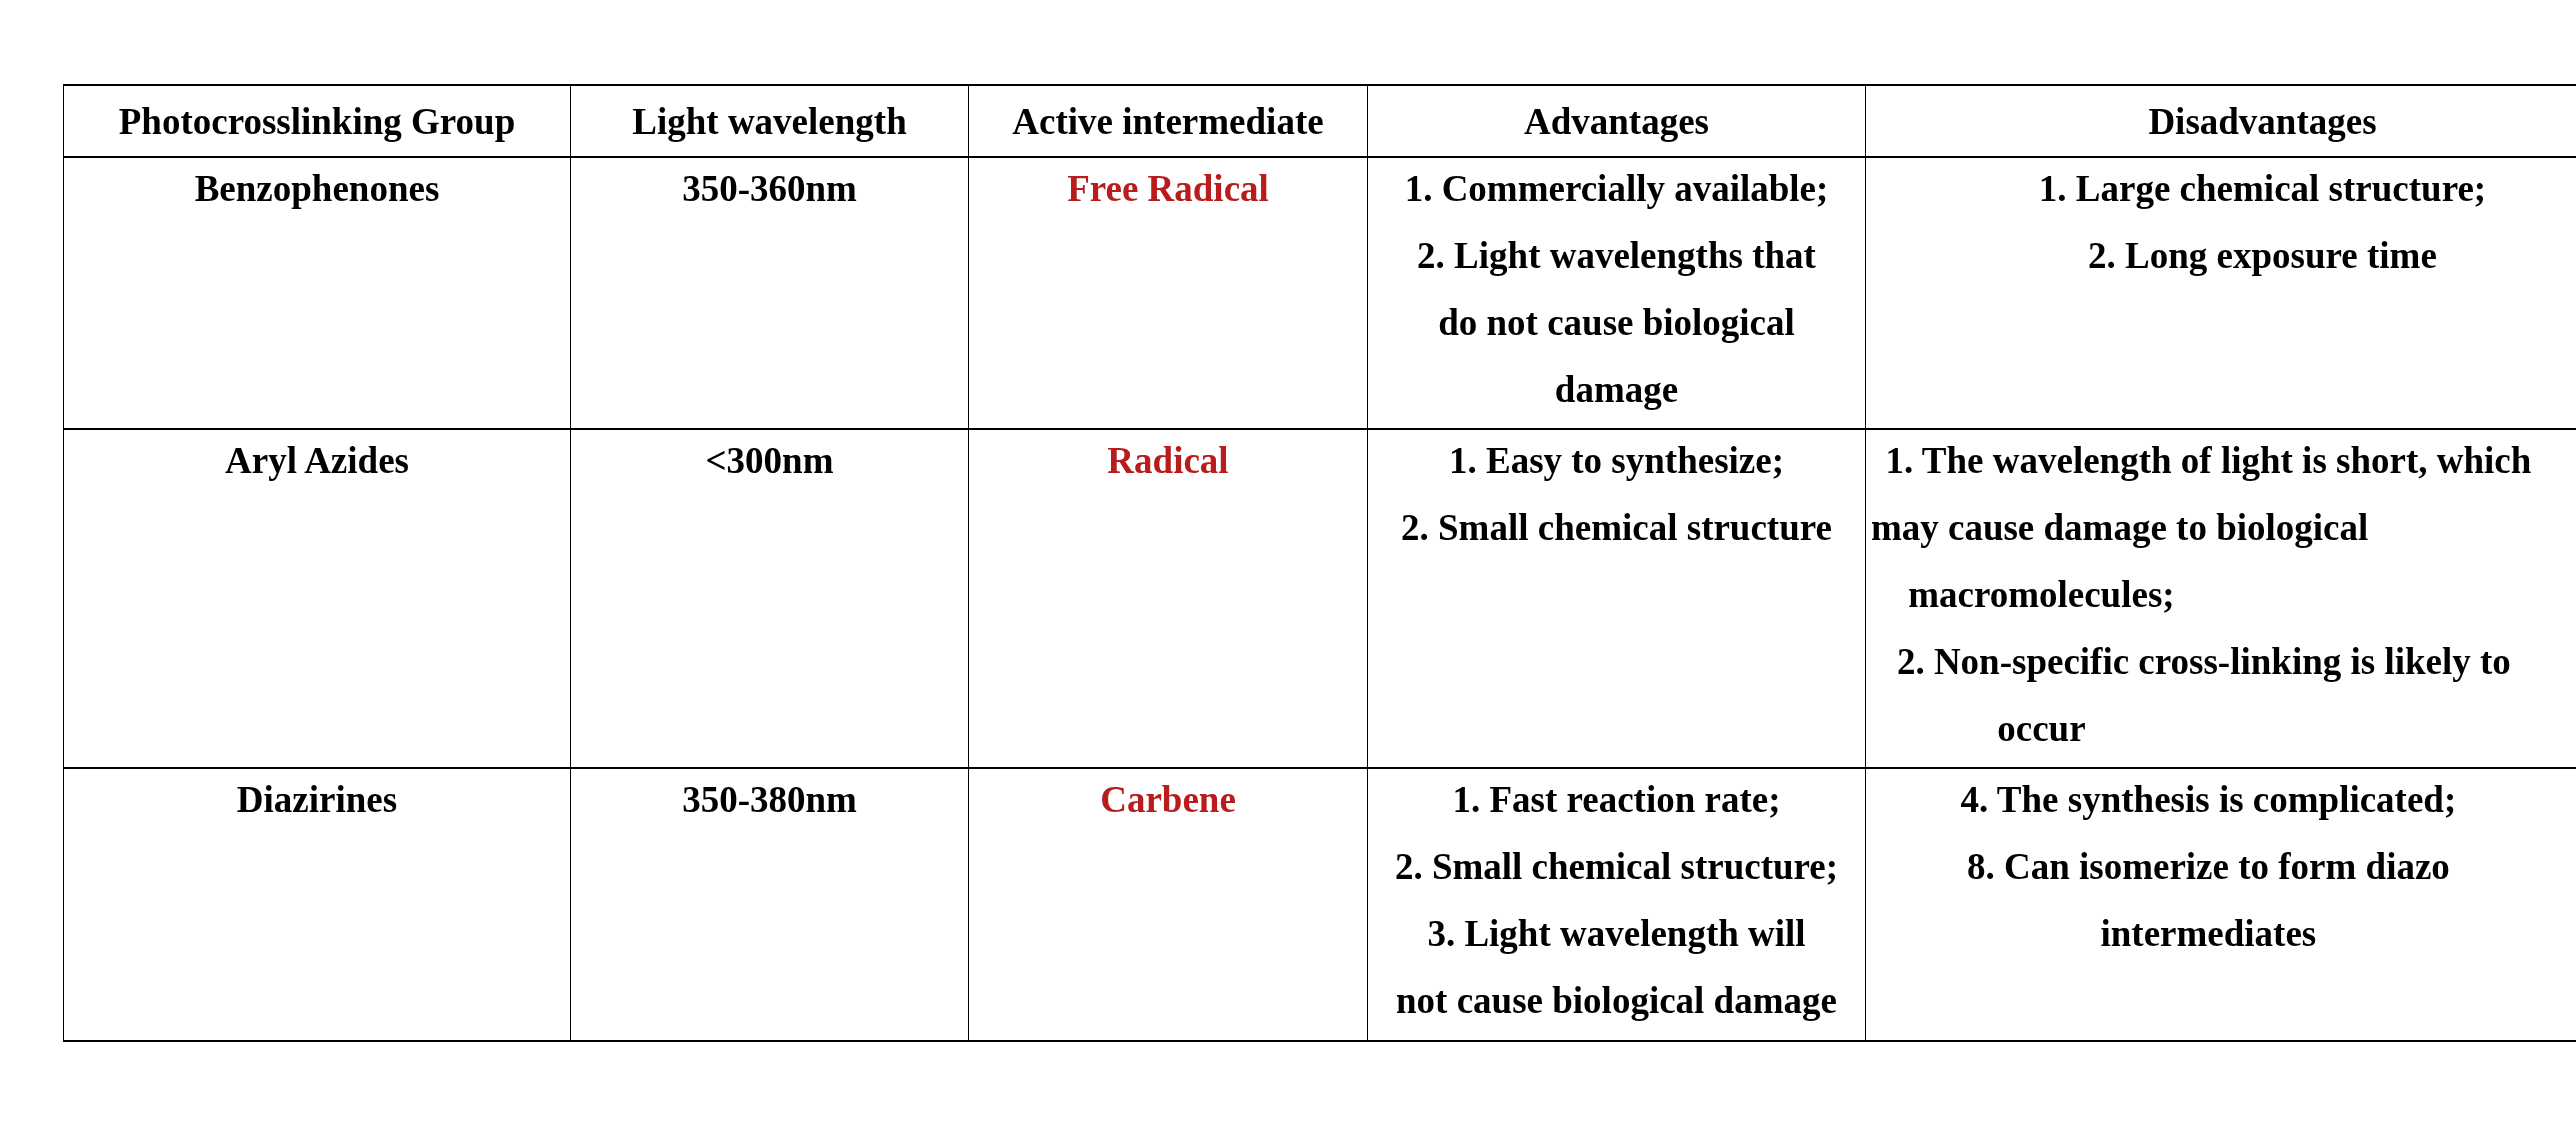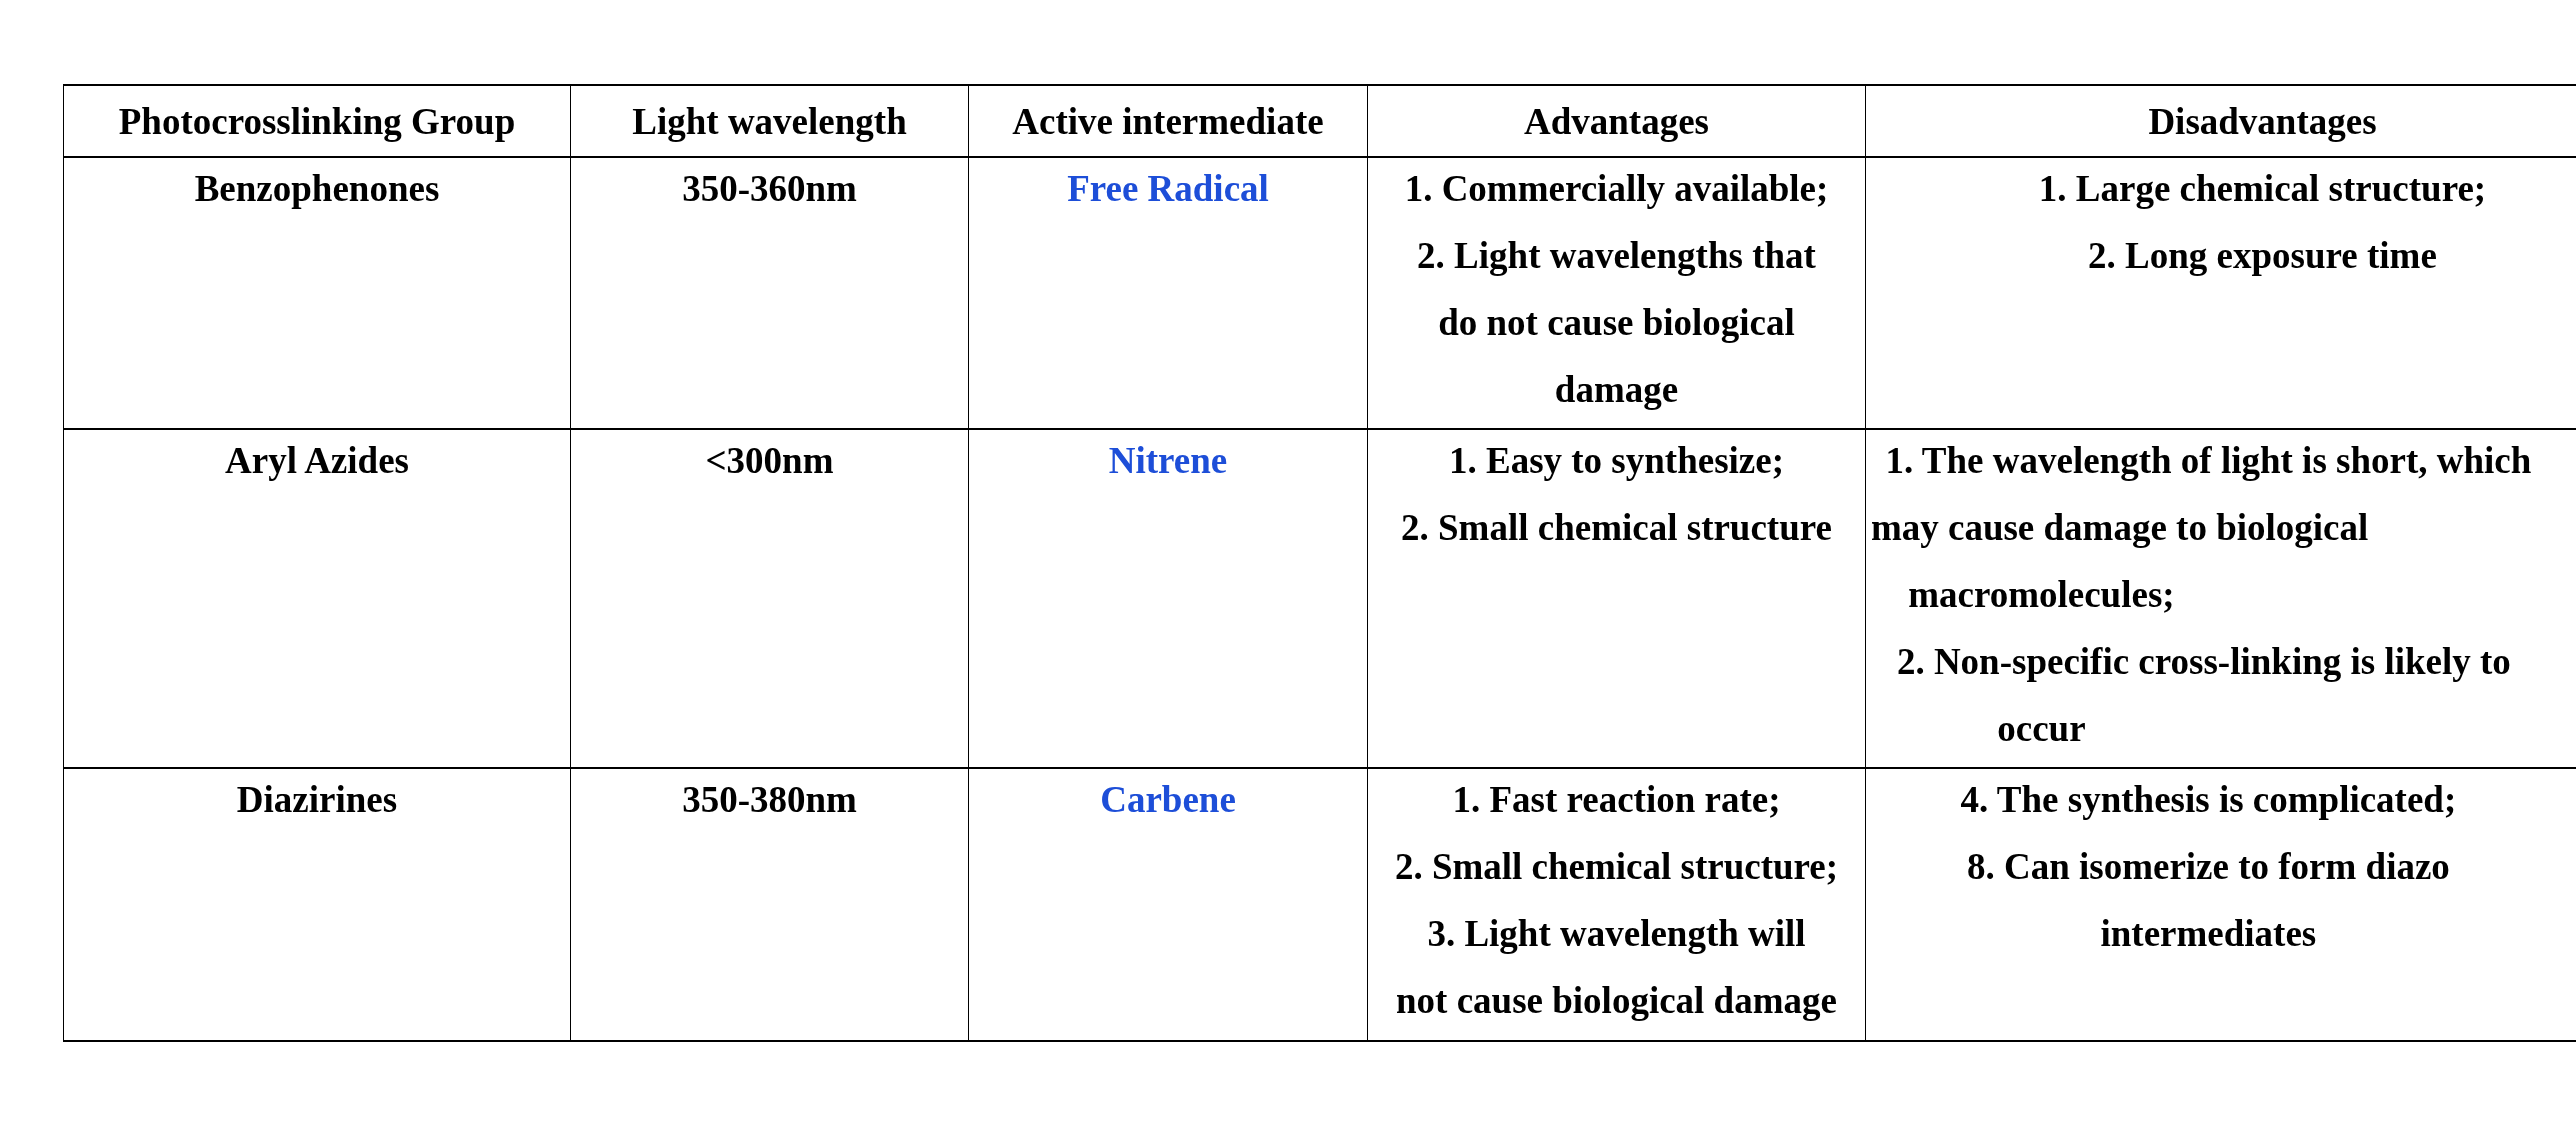--- a/index.html
+++ b/index.html
@@ -55,21 +55,21 @@
       margin-top: 8px;
     }
     table.comparison tr.row-1 td { height: 272px; }
     table.comparison tr.row-2 td { height: 339px; }
     table.comparison tr.row-3 td { height: 273px; }
 
     .cell-inner {
       margin-top: -3.2px;
     }
     .intermediate {
-      color: #1d4ed8;
+      color: #b91c1c;
     }
     .line {
       display: block;
       white-space: nowrap;
     }
   </style>
 </head>
 <body>
 
 <div class="table-wrap">
@@ -130,21 +130,21 @@
               <span class="line">Aryl Azides</span>
             </div>
         </td>
         <td>
           <div class="cell-inner">
               <span class="line">&lt;300nm</span>
             </div>
         </td>
         <td>
           <div class="cell-inner">
-              <span class="line intermediate">Nitrene</span>
+              <span class="line intermediate">Radical</span>
             </div>
         </td>
         <td>
           <div class="cell-inner">
             <span class="line">1.  Easy to synthesize;</span>
             <span class="line">2.  Small chemical structure</span>
           </div>
         </td>
         <td>
           <div class="cell-inner" style="text-align:left; padding-left: 14.6px;">

